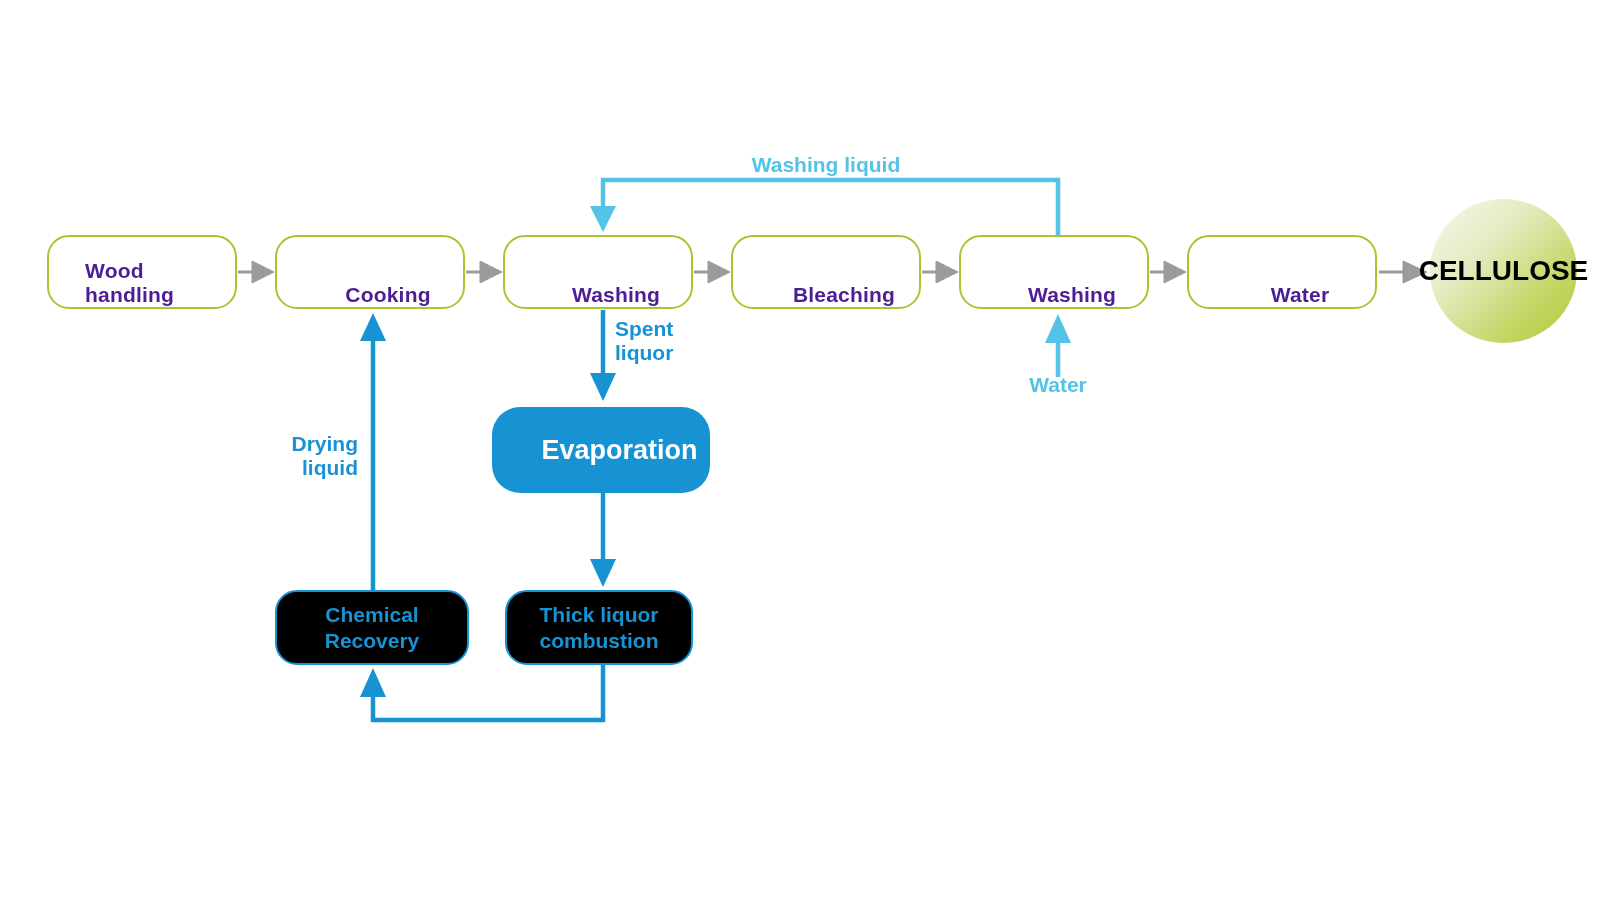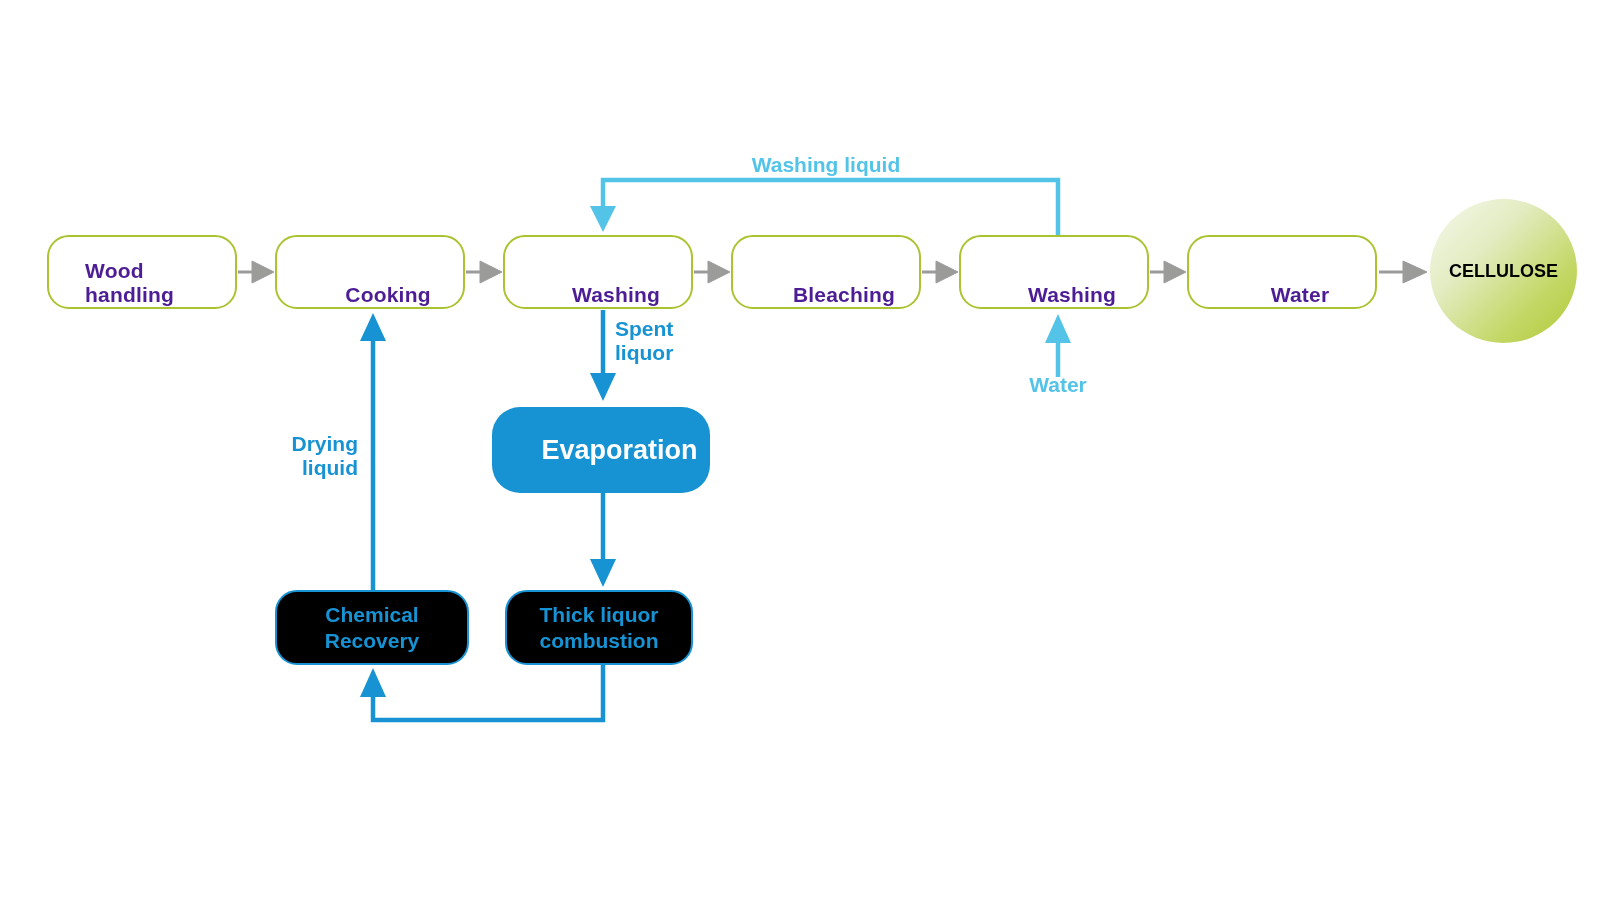--- a/index.html
+++ b/index.html
@@ -11,21 +11,21 @@
   .step{
     position:absolute;top:235px;width:190px;height:74px;box-sizing:border-box;
     border:2.5px solid #a9c430;border-radius:22px;background:#ffffff;
     display:flex;align-items:flex-end;justify-content:center;z-index:2;
     color:#4c1d95;font-weight:700;font-size:21px;letter-spacing:0.2px;padding-left:36px;
   }
   .product-circle{
     position:absolute;left:1430px;top:199px;width:147px;height:144px;border-radius:50%;
     background:linear-gradient(135deg,#f6f8ec 0%,#e3ecc2 35%,#c3d765 72%,#b0c937 100%);
     display:flex;align-items:center;justify-content:center;z-index:2;
-    color:#000000;font-weight:700;font-size:18px;
+    color:#000000;font-weight:700;font-size:28px;
   }
   .node-filled{
     position:absolute;left:492px;top:407px;width:218px;height:86px;box-sizing:border-box;
     background:#1793d3;border-radius:28px;display:flex;align-items:center;justify-content:center;
     color:#ffffff;font-weight:700;font-size:27px;z-index:2;padding-left:37px;
   }
   .node-outline{
     position:absolute;top:590px;height:75px;box-sizing:border-box;background:#000000;
     border:2.5px solid #1793d3;border-radius:22px;display:flex;align-items:center;justify-content:center;
     color:#1793d3;font-weight:700;font-size:21px;line-height:1.2;text-align:center;z-index:2;

